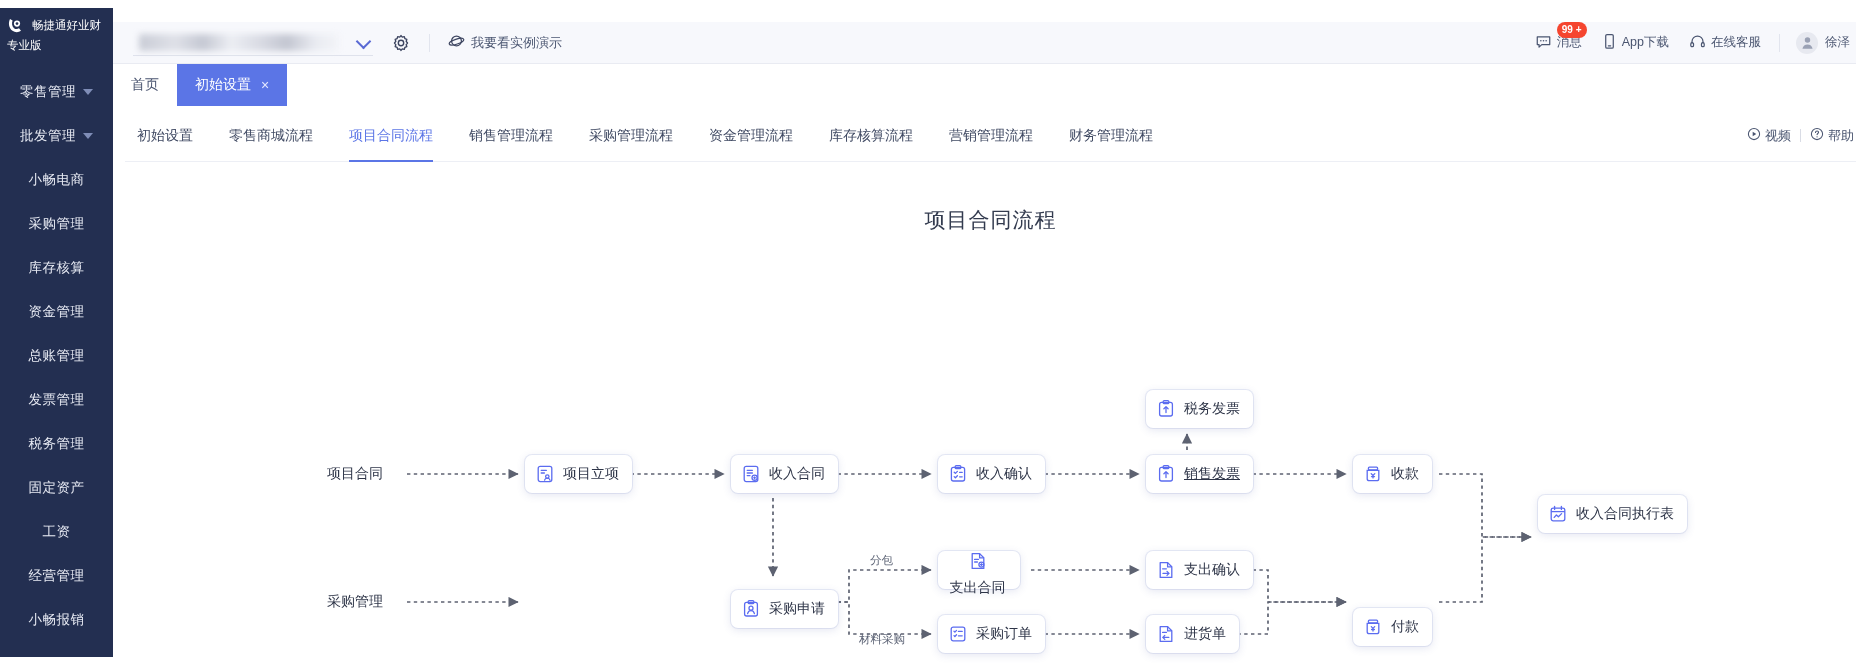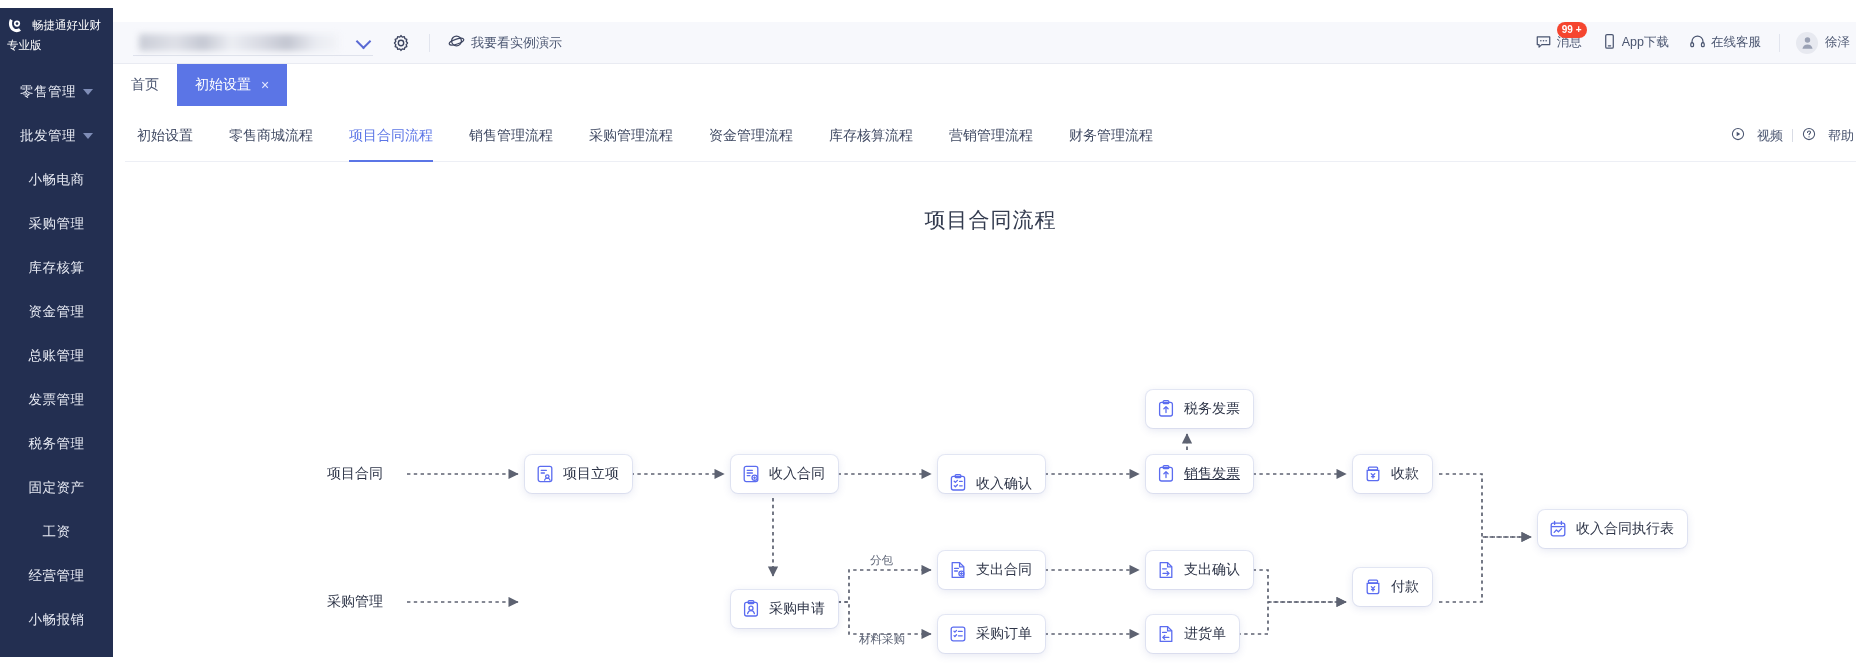--- a/index.html
+++ b/index.html
@@ -120,21 +120,21 @@
   }
   .subtab:first-child { margin-left:12px; }
   .subtab.active { color:#5b75e6; }
   .subtab.active::after {
     content:""; position:absolute; left:0; right:0; bottom:0; height:2px; background:#5b75e6;
   }
   .subnav-right {
     margin-left:auto; display:flex; align-items:center; gap:0; padding-right:2px;
     font-size:13px; color:#4a5570;
   }
-  .snr-item { display:flex; align-items:center; gap:12px; cursor:pointer; }
+  .snr-item { display:flex; align-items:center; gap:4px; cursor:pointer; }
   .snr-sep { width:1px; height:13px; background:#d9dce5; margin:0 9px; }
 
   .diagram-title {
     text-align:center; font-size:21px; color:#333b4f; margin-top:44px;
     letter-spacing:1px;
   }
 
   
   #flow {
     position:absolute; left:0; top:0; width:1731px; height:561px;
@@ -397,21 +397,21 @@
           <span class="nicon"><svg viewBox="0 0 20 20" fill="none" stroke="#5b6cf0" stroke-width="1.3">
               <rect x="3.2" y="2.4" width="13.6" height="15.2" rx="2"></rect>
               <line x1="6.2" y1="6.3" x2="11.4" y2="6.3" stroke-linecap="round"></line>
               <line x1="6.2" y1="9" x2="11.4" y2="9" stroke-linecap="round"></line>
               <line x1="6.2" y1="11.6" x2="9" y2="11.6" stroke-linecap="round"></line>
               <circle cx="13.6" cy="13.8" r="2.6"></circle>
               <path d="M12.5 13.8h2.2M13.6 12.7v2.2" stroke-width="1.1" stroke-linecap="round"></path>
             </svg></span>
           <span>收入合同</span>
         </div>
-        <div class="node" style="left: 813px; top: 345px; min-width: 82px; align-items: flex-end;">
+        <div class="node" style="left: 813px; top: 345px; min-width: 82px;">
           <span class="nicon"><svg viewBox="0 0 20 20" fill="none" stroke="#5b6cf0" stroke-width="1.3">
               <rect x="3.4" y="3.4" width="13.2" height="13.6" rx="2"></rect>
               <rect x="7.2" y="1.6" width="5.6" height="3.1" rx="1"></rect>
               <path d="M6.2 8.2l1.2 1.2 2-2" stroke-linecap="round" stroke-linejoin="round"></path>
               <line x1="11.6" y1="8.4" x2="14.2" y2="8.4" stroke-linecap="round"></line>
               <path d="M6.2 12.6l1.2 1.2 2-2" stroke-linecap="round" stroke-linejoin="round"></path>
               <line x1="11.6" y1="12.8" x2="14.2" y2="12.8" stroke-linecap="round"></line>
             </svg></span>
           <span>收入确认</span>
         </div>
@@ -432,40 +432,40 @@
           <span>销售发票</span>
         </div>
         <div class="node" style="left: 1228px; top: 345px; min-width: 62px;">
           <span class="nicon"><svg viewBox="0 0 20 20" fill="none" stroke="#5b6cf0" stroke-width="1.3">
               <path d="M4.2 6.4h11.6v8.3a2 2 0 0 1-2 2H6.2a2 2 0 0 1-2-2z"></path>
               <rect x="5.4" y="3.2" width="9.2" height="2.6" rx="1"></rect>
               <path d="M8.2 9.6l1.8 1.9 1.8-1.9M10 11.5v2.4M8.5 12.6h3" stroke-linecap="round" stroke-linejoin="round"></path>
             </svg></span>
           <span>收款</span>
         </div>
-        <div class="node" style="left: 1413px; top: 400px; min-width: 128px;">
+        <div class="node" style="left: 1413px; top: 385px; min-width: 128px;">
           <span class="nicon"><svg viewBox="0 0 20 20" fill="none" stroke="#5b6cf0" stroke-width="1.3">
               <rect x="3.2" y="4.2" width="13.6" height="12.6" rx="2"></rect>
               <line x1="3.2" y1="7.6" x2="16.8" y2="7.6"></line>
               <line x1="6.6" y1="2.4" x2="6.6" y2="5.4" stroke-linecap="round"></line>
               <line x1="13.4" y1="2.4" x2="13.4" y2="5.4" stroke-linecap="round"></line>
               <path d="M6.2 13.4l2.2-2.4 2 1.7 3.2-3.1" stroke-linecap="round" stroke-linejoin="round"></path>
             </svg></span>
           <span>收入合同执行表</span>
         </div>
         <div class="node" style="left: 606px; top: 480px; min-width: 82px;">
           <span class="nicon"><svg viewBox="0 0 20 20" fill="none" stroke="#5b6cf0" stroke-width="1.3">
               <rect x="3.6" y="3.4" width="12.8" height="13.6" rx="2"></rect>
               <rect x="7.2" y="1.6" width="5.6" height="3.1" rx="1"></rect>
               <circle cx="10" cy="9.2" r="2"></circle>
               <path d="M6.6 14.6c.5-1.9 1.8-2.9 3.4-2.9s2.9 1 3.4 2.9" stroke-linecap="round"></path>
             </svg></span>
           <span>采购申请</span>
         </div>
-        <div class="node" style="left: 813px; top: 441px; min-width: 82px;">
+        <div class="node" style="left: 813px; top: 441px; min-width: 82px; flex-direction: column;">
           <span class="nicon"><svg viewBox="0 0 20 20" fill="none" stroke="#5b6cf0" stroke-width="1.3">
               <path d="M4.2 2.6h7.4l4.2 4.2v10.6H4.2z" stroke-linejoin="round"></path>
               <path d="M11.6 2.6v4.2h4.2"></path>
               <line x1="6.6" y1="8.4" x2="10.4" y2="8.4" stroke-linecap="round"></line>
               <line x1="6.6" y1="11" x2="9.4" y2="11" stroke-linecap="round"></line>
               <circle cx="13.4" cy="13.6" r="2.5"></circle>
               <path d="M12.3 13.6h2.2M13.4 12.5v2.2" stroke-width="1.1" stroke-linecap="round"></path>
             </svg></span>
           <span>支出合同</span>
         </div>
@@ -490,21 +490,21 @@
         </div>
         <div class="node" style="left: 1021px; top: 505px; min-width: 70px;">
           <span class="nicon"><svg viewBox="0 0 20 20" fill="none" stroke="#5b6cf0" stroke-width="1.3">
               <path d="M4.2 2.6h7.4l4.2 4.2v10.6H4.2z" stroke-linejoin="round"></path>
               <path d="M11.6 2.6v4.2h4.2"></path>
               <line x1="6.6" y1="8.4" x2="10.4" y2="8.4" stroke-linecap="round"></line>
               <path d="M12.8 13.4H6.8M6.8 13.4l2-2M6.8 13.4l2 2" stroke-linecap="round" stroke-linejoin="round"></path>
             </svg></span>
           <span>进货单</span>
         </div>
-        <div class="node" style="left: 1228px; top: 458px; min-width: 62px;">
+        <div class="node" style="left: 1228px; top: 498px; min-width: 62px;">
           <span class="nicon"><svg viewBox="0 0 20 20" fill="none" stroke="#5b6cf0" stroke-width="1.3">
               <path d="M4.2 6.4h11.6v8.3a2 2 0 0 1-2 2H6.2a2 2 0 0 1-2-2z"></path>
               <rect x="5.4" y="3.2" width="9.2" height="2.6" rx="1"></rect>
               <path d="M8.3 9.6L10 11.4l1.7-1.8M10 11.4v2.6M8.6 12.5h2.8" stroke-linecap="round" stroke-linejoin="round"></path>
             </svg></span>
           <span>付款</span>
         </div>
       </div>
     <div id="rowlabels-host">
         <div class="rowlabel" style="left: 202px; top: 355px;">项目合同</div>

